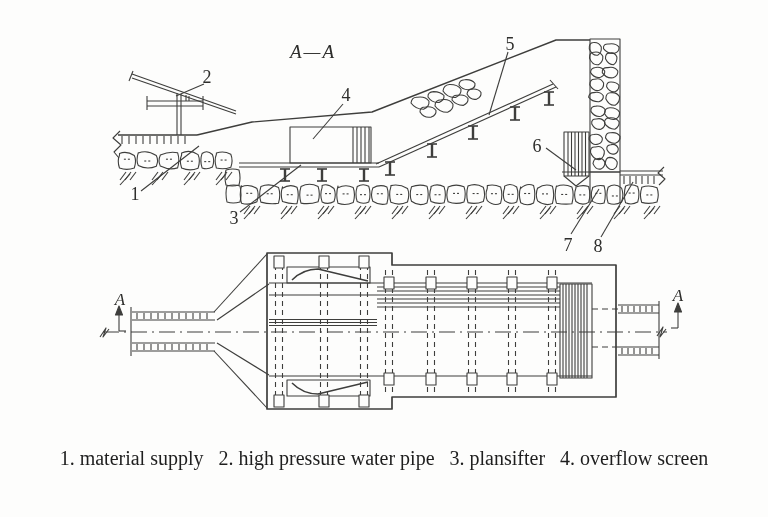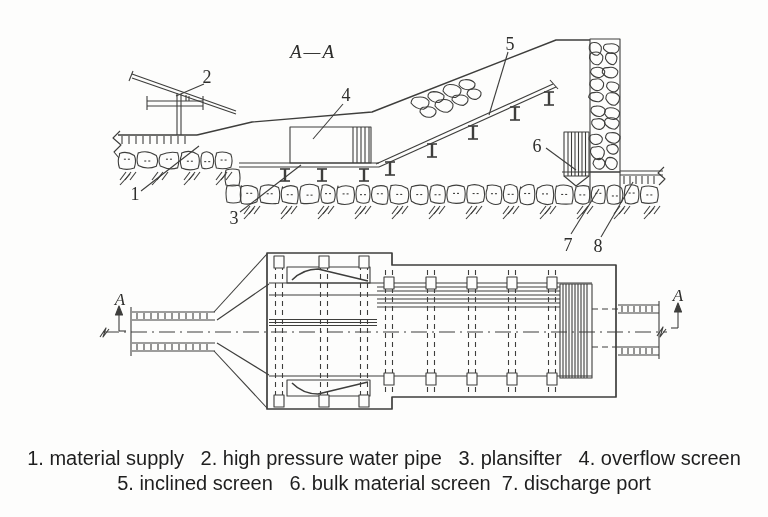--- a/index.html
+++ b/index.html
@@ -8,21 +8,21 @@
   svg{display:block;}
   svg line, svg path, svg rect, svg polyline{
     stroke:var(--ink); fill:none; stroke-width:1.1; stroke-linejoin:round;
   }
   svg text{ fill:#2e2e2c; stroke:none; font-family:"Liberation Serif", serif; }
   .callout{ font-size:18px; }
   .marker{ font-size:17px; font-style:italic; }
   .title{ font-size:19px; font-style:italic; letter-spacing:2px; }
   .legend{
     position:absolute; left:0; top:446px; width:768px; text-align:center;
-    font-family:Liberation Sans, sans-serif; font-size:20px; color:var(--text);
+    font-family:Liberation Serif, serif; font-size:20px; color:var(--text);
     line-height:25px;
   }
   .legend div{ white-space:pre; }
 </style>
 </head>
 <body>
 
 <svg width="768" height="517" viewBox="0 0 768 517">
 
   <g>
@@ -518,14 +518,13 @@
       <line x1="671" y1="328" x2="678" y2="328"></line>
     </g>
 
     <text class="marker" x="120" y="305" text-anchor="middle">A</text>
     <text class="marker" x="678" y="301" text-anchor="middle">A</text>
   </g>
 </svg>
 
 <div class="legend">
   <div>1. material supply   2. high pressure water pipe   3. plansifter   4. overflow screen</div>
-  <div>5. inclined screen   6. bulk material screen  7. discharge port</div>
 </div>
 
 </body></html>

